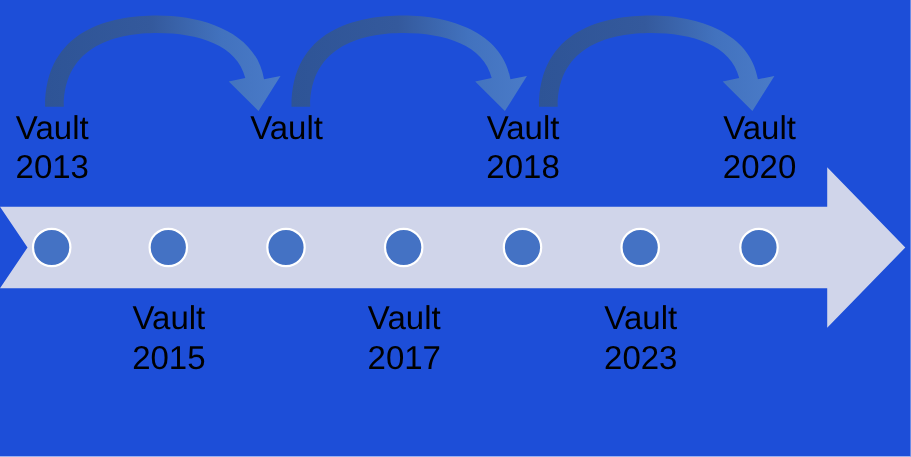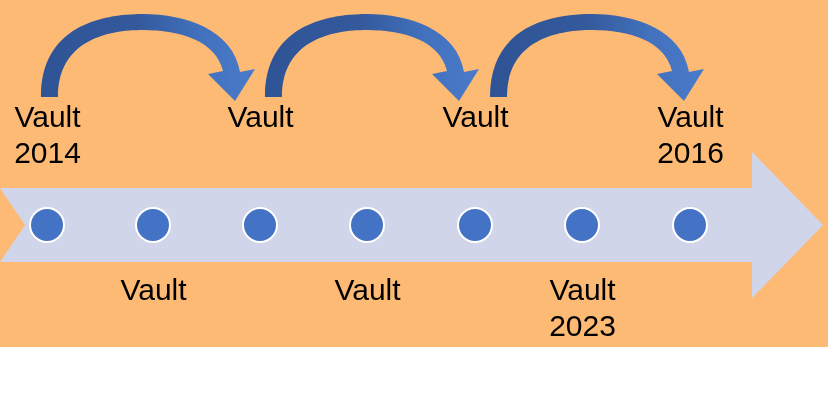--- a/index.html
+++ b/index.html
@@ -3,22 +3,22 @@
 <meta charset="utf-8">
 <style>
   html, body {
     margin: 0;
     padding: 0;
     background: #ffffff;
   }
   #canvas {
     position: relative;
     width: 828px;
-    height: 347px;
-    background: #fdba74;
+    height: 415px;
+    background: #1d4ed8;
     overflow: hidden;
     font-family: "Liberation Sans", "DejaVu Sans", sans-serif;
   }
   #timeline-svg {
     position: absolute;
     left: 0;
     top: 0;
     width: 828px;
     height: 415px;
     display: block;
@@ -108,42 +108,45 @@
                L 657 74
                L 672 71
                C 665 41, 629 30, 592 30
                C 557 30, 507 40, 507 97
                Z" fill="url(#arcGrad)"></path>
     </g>
   </svg>
 
   <div class="milestone-label label-above" style="left:0px; top:99px; width:95px;">
     <span class="lbl-name">Vault</span>
-    <span class="lbl-year">2014</span>
+    <span class="lbl-year">2013</span>
   </div>
 
   <div class="milestone-label label-below" style="left:106px; top:272px; width:95px;">
     <span class="lbl-name">Vault</span>
+    <span class="lbl-year">2015</span>
   </div>
 
   <div class="milestone-label label-above" style="left:213px; top:99px; width:95px;">
     <span class="lbl-name">Vault</span>
   </div>
 
   <div class="milestone-label label-below" style="left:320px; top:272px; width:95px;">
     <span class="lbl-name">Vault</span>
+    <span class="lbl-year">2017</span>
   </div>
 
   <div class="milestone-label label-above" style="left:428px; top:99px; width:95px;">
     <span class="lbl-name">Vault</span>
+    <span class="lbl-year">2018</span>
   </div>
 
   <div class="milestone-label label-below" style="left:535px; top:272px; width:95px;">
     <span class="lbl-name">Vault</span>
     <span class="lbl-year">2023</span>
   </div>
 
   <div class="milestone-label label-above" style="left:643px; top:99px; width:95px;">
     <span class="lbl-name">Vault</span>
-    <span class="lbl-year">2016</span>
+    <span class="lbl-year">2020</span>
   </div>
 
 </div>
 
 </body></html>

